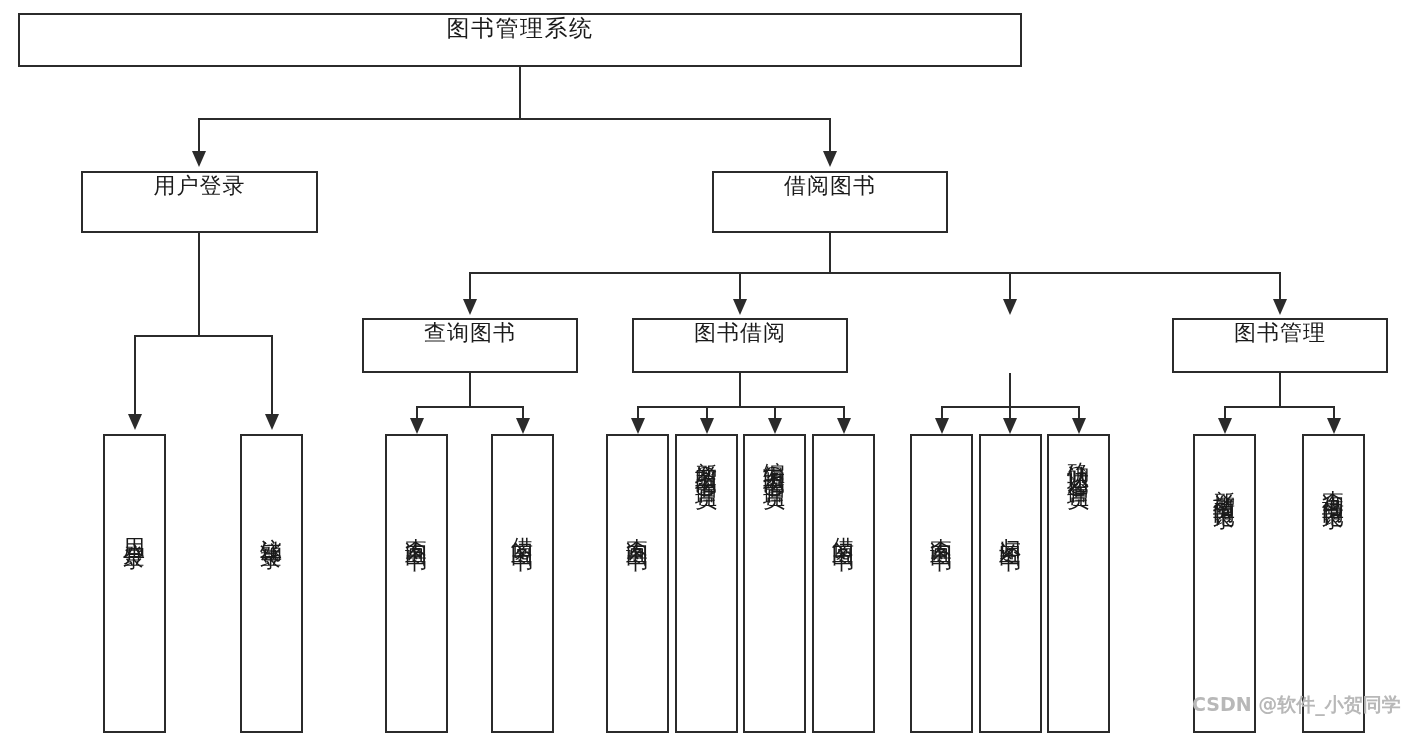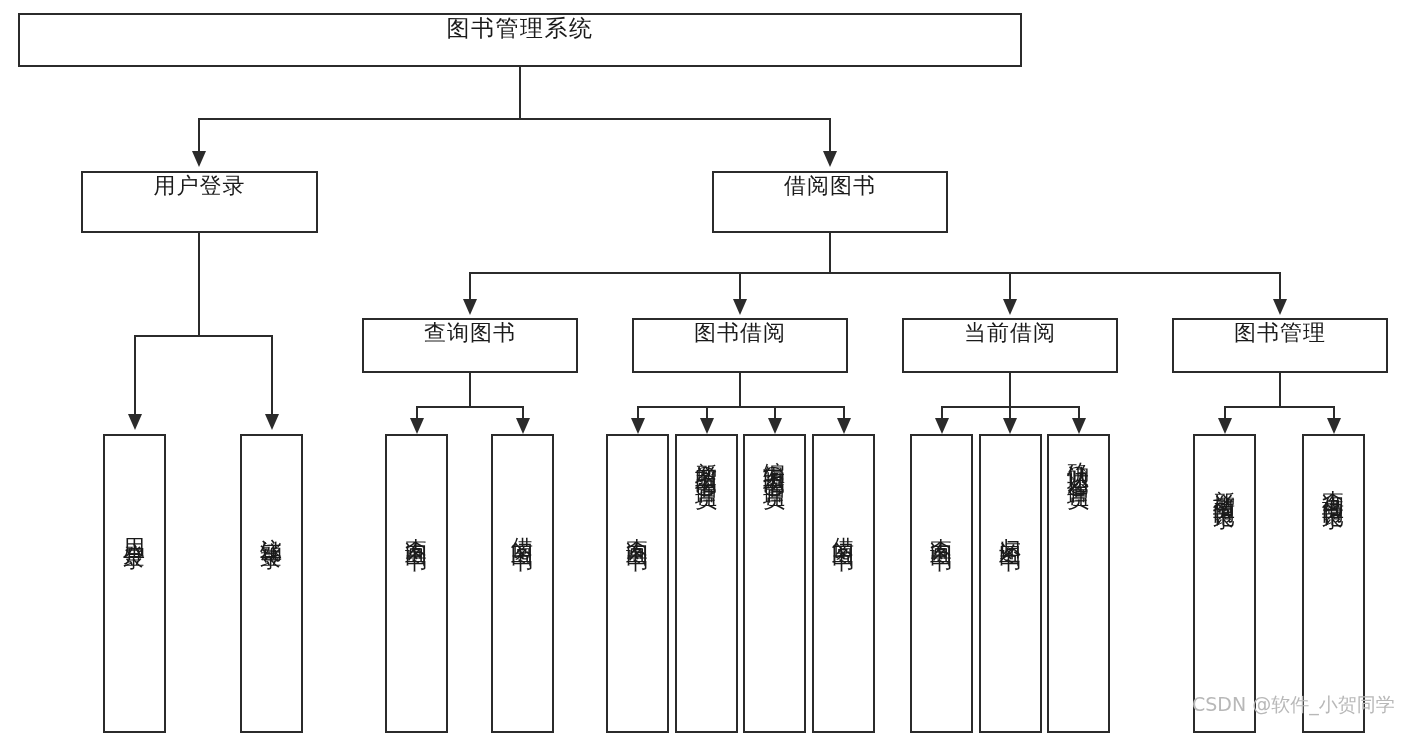--- a/index.html
+++ b/index.html
@@ -127,23 +127,20 @@
   <div class="arrow" style="left:1003px; top:299px;"></div>
   <div class="edge v" style="left:1279px; top:272px; width:2px; height:30px;"></div>
   <div class="arrow" style="left:1273px; top:299px;"></div>
 
   <div class="node horiz" style="left:362px; top:318px; width:216px; height:55px;">
     <span class="label">查询图书</span>
   </div>
   <div class="node horiz" style="left:632px; top:318px; width:216px; height:55px;">
     <span class="label">图书借阅</span>
   </div>
-  <div class="node horiz" style="left:902px; top:318px; width:216px; height:55px;">
-    <span class="label">当前借阅</span>
-  </div>
   <div class="node horiz" style="left:1172px; top:318px; width:216px; height:55px;">
     <span class="label">图书管理</span>
   </div>
 
   <div class="edge v" style="left:469px; top:373px; width:2px; height:34px;"></div>
   <div class="edge h" style="left:416px; top:406px; width:108px; height:2px;"></div>
   <div class="edge v" style="left:416px; top:406px; width:2px; height:14px;"></div>
   <div class="arrow" style="left:410px; top:418px;"></div>
   <div class="edge v" style="left:522px; top:406px; width:2px; height:14px;"></div>
   <div class="arrow" style="left:516px; top:418px;"></div>
@@ -212,15 +209,15 @@
     <span class="label">确认归还（管理员）</span>
   </div>
 
   <div class="node vert" style="left:1193px; top:434px; width:63px; height:299px; padding-top:36px;">
     <span class="label">新增借阅记录</span>
   </div>
   <div class="node vert" style="left:1302px; top:434px; width:63px; height:299px; padding-top:36px;">
     <span class="label">查询借阅记录</span>
   </div>
 
-  <div id="watermark" style="left:1192px; top:692px;">CSDN @软件_小贺同学</div>
+  <div id="watermark" style="left:1192px; top:692px;font-weight:bold;">CSDN @软件_小贺同学</div>
 
 </div>
 
 </body></html>

